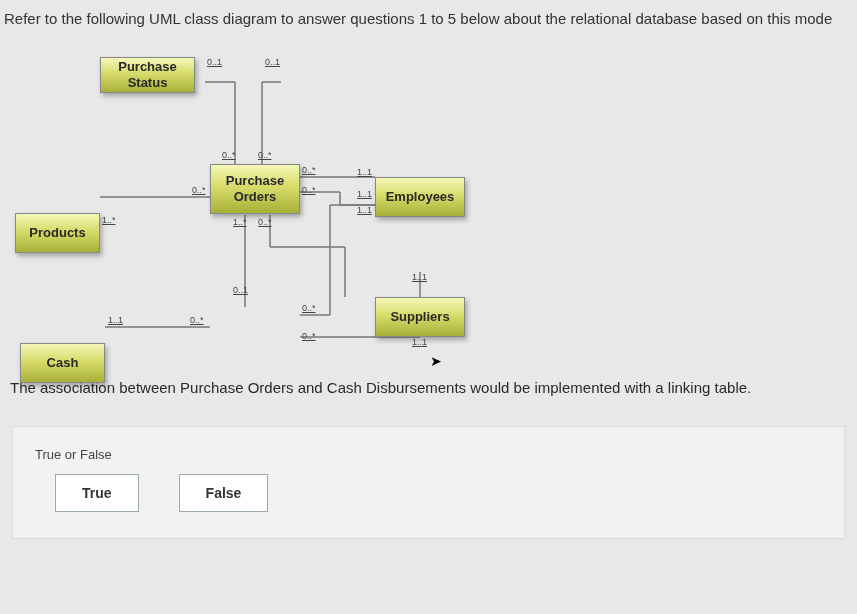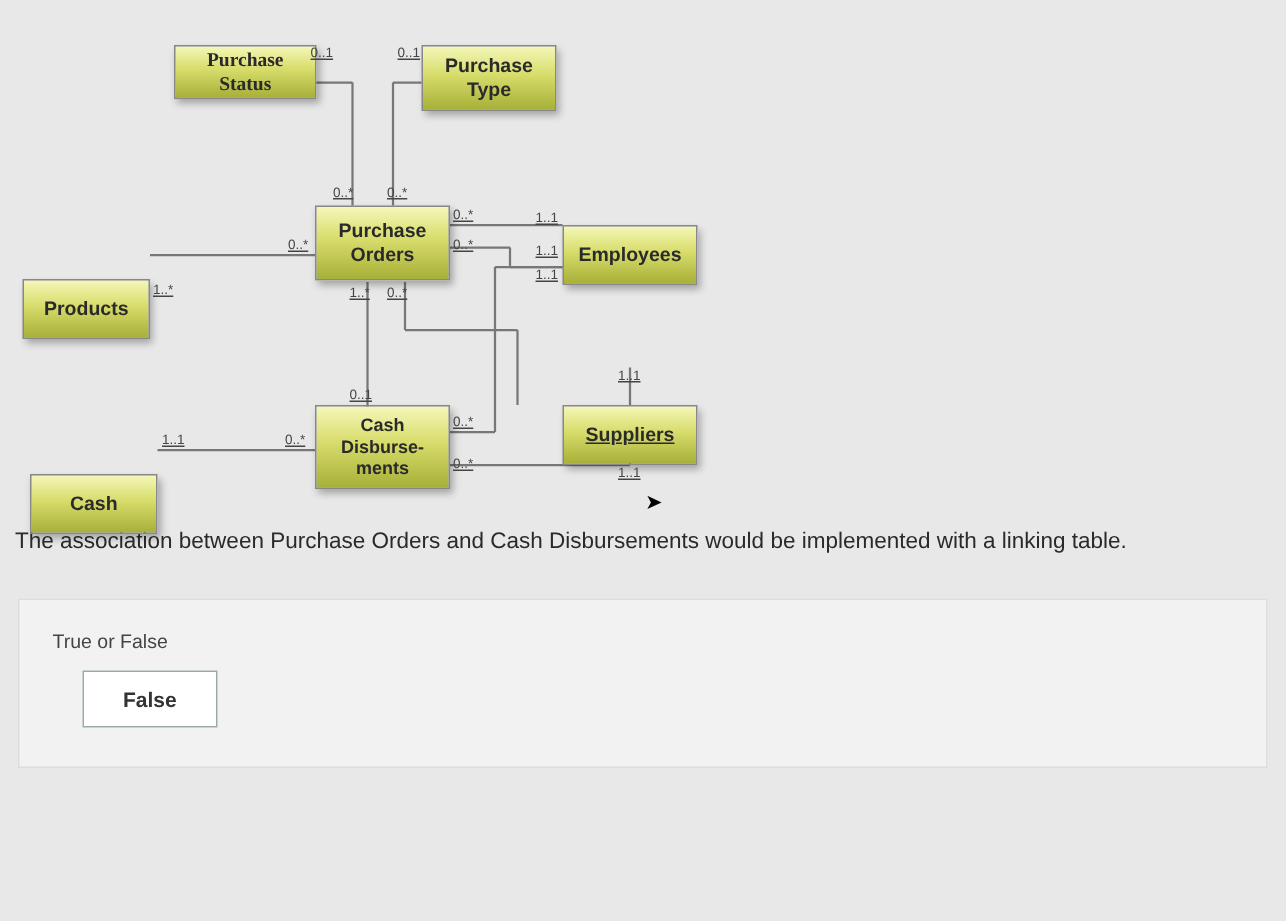--- a/index.html
+++ b/index.html
@@ -93,20 +93,21 @@
     position: absolute;
     font-size: 14px;
     color: #000;
     pointer-events: none;
   }
 </style>
 </head>
 <body>
 
 <div class="page">
+  <div class="instruction">Refer to the following UML class diagram to answer questions 1 to 5 below about the relational database based on this mode</div>
 
   <div class="diagram-area">
 
     <svg class="lines">
 
       <line x1="205" y1="45" x2="235" y2="45"></line>
       <line x1="235" y1="45" x2="235" y2="127"></line>
 
       <line x1="281" y1="45" x2="262" y2="45"></line>
       <line x1="262" y1="45" x2="262" y2="127"></line>
@@ -129,28 +130,26 @@
       <line x1="300" y1="278" x2="330" y2="278"></line>
       <line x1="330" y1="278" x2="330" y2="168"></line>
       <line x1="330" y1="168" x2="375" y2="168"></line>
 
       <line x1="300" y1="300" x2="420" y2="300"></line>
       <line x1="420" y1="300" x2="420" y2="290"></line>
 
       <line x1="420" y1="260" x2="420" y2="235"></line>
     </svg>
 
-    <div class="uml-box" style="left:116px; top:20px; width:95px; height:36px;font-family:Liberation Serif, serif;">Purchase Status</div>
-    <div class="uml-box" style="left:281px; top:20px; width:90px; height:44px;">Purchase Type</div>
+    <div class="uml-box" style="left:100px; top:20px; width:95px; height:36px;">Purchase Status</div>
     <div class="uml-box" style="left:15px; top:140px; width:85px; height:40px;margin-top:36px;">Products</div>
     <div class="uml-box" style="left:210px; top:127px; width:90px; height:50px;">Purchase Orders</div>
     <div class="uml-box" style="left:375px; top:140px; width:90px; height:40px;">Employees</div>
     <div class="uml-box" style="left:20px; top:270px; width:85px; height:40px;margin-top:36px;">Cash</div>
-    <div class="uml-box" style="left:210px; top:260px; width:90px; height:56px; font-size:12px;">Cash Disburse- ments</div>
-    <div class="uml-box" style="left:375px; top:260px; width:90px; height:40px;text-decoration:underline;">Suppliers</div>
+    <div class="uml-box" style="left:375px; top:260px; width:90px; height:40px;">Suppliers</div>
 
     <div class="mult" style="left:207px; top:20px;">0..1</div>
     <div class="mult" style="left:265px; top:20px;">0..1</div>
     <div class="mult" style="left:222px; top:113px;">0..*</div>
     <div class="mult" style="left:258px; top:113px;">0..*</div>
     <div class="mult" style="left:192px; top:148px;">0..*</div>
     <div class="mult" style="left:102px; top:178px;">1..*</div>
     <div class="mult" style="left:302px; top:128px;">0..*</div>
     <div class="mult" style="left:357px; top:130px;">1..1</div>
     <div class="mult" style="left:357px; top:152px;">1..1</div>
@@ -167,16 +166,17 @@
     <div class="mult" style="left:412px; top:300px;">1..1</div>
 
     <div class="cursor" style="left:430px; top:316px;">➤</div>
   </div>
 
   <div class="question-text">The association between Purchase Orders and Cash Disbursements would be implemented with a linking table.</div>
 
   <div class="answer-panel">
     <div class="prompt-label">True or False</div>
     <div class="answer-buttons">
+      <button class="answer-btn">True</button>
       <button class="answer-btn">False</button>
     </div>
   </div>
 </div>
 
 </body></html>

